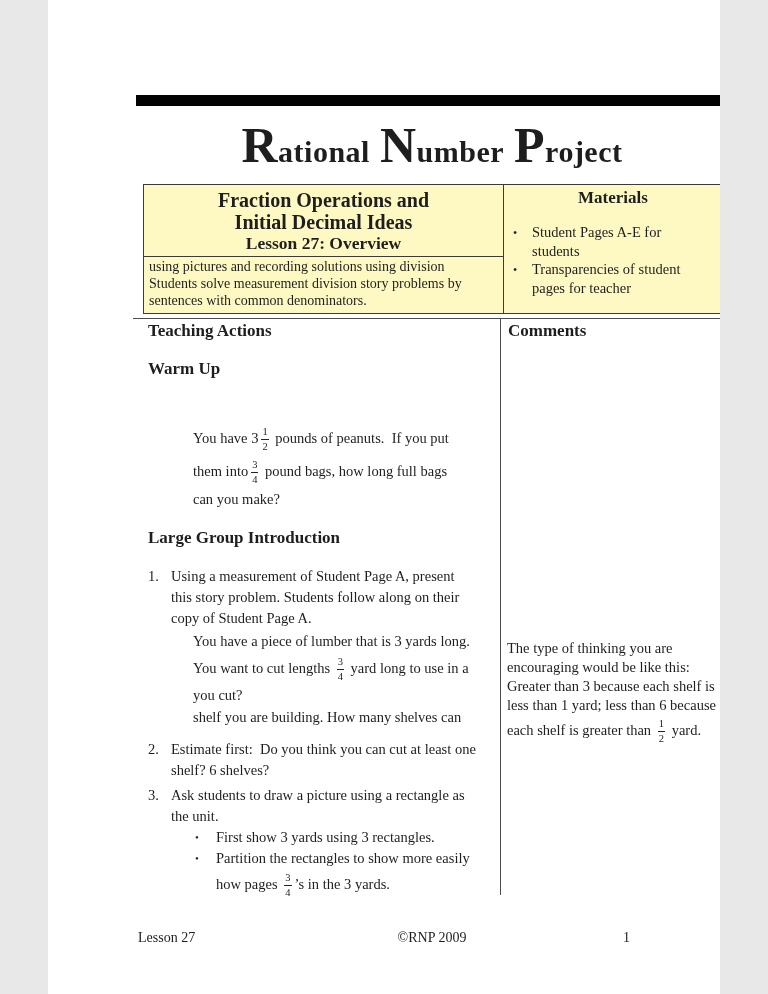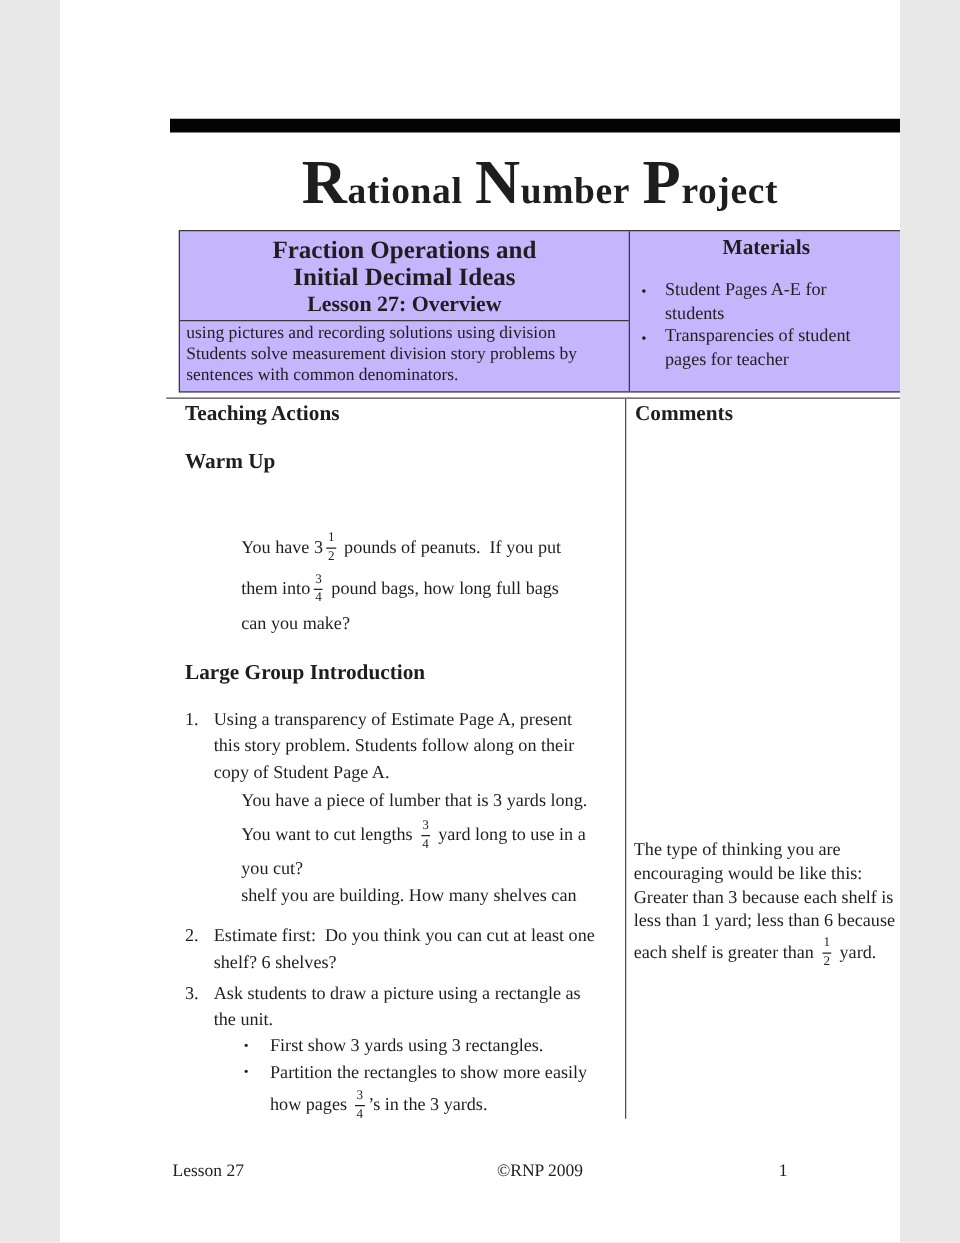--- a/index.html
+++ b/index.html
@@ -17,21 +17,21 @@
   .black-bar { left:88px; top:95px; width:592px; height:11px; background:#030303; }
 
   
   .main-title { left:0; top:116px; width:768px; text-align:center; font-weight:bold; letter-spacing:0.5px; }
   .title-initial { font-size:50px; }
   .title-rest { font-size:30px; }
   .title-word { margin-right:10px; }
   .title-word:last-child { margin-right:0; }
 
   
-  .header-table { left:95px; top:184px; width:580px; display:flex; border:1.5px solid #3b3b3b; background:#c4b5fd; }
+  .header-table { left:95px; top:184px; width:580px; display:flex; border:1.5px solid #3b3b3b; background:#fef9c3; }
   .ht-left { width:360px; border-right:1.5px solid #3b3b3b; }
   .ht-title { text-align:center; font-weight:bold; padding:4px 4px 3px; border-bottom:1.5px solid #3b3b3b; }
   .ht-title-l1, .ht-title-l2 { font-size:20px; line-height:22px; }
   .ht-title-l3 { font-size:17.5px; line-height:20px; }
   .ht-desc { font-size:14px; line-height:16.8px; padding:2px 5px 4px; }
   .ht-right { flex:1; padding-top:3px; }
   .materials-heading { text-align:center; font-weight:bold; font-size:17px; line-height:20px; }
   .materials-list { margin-top:15px; }
   .bullet-row { display:flex; padding-left:9px; font-size:14.5px; line-height:18.5px; }
   .bullet-marker { width:19px; font-size:12px; padding-top:1px; }
@@ -132,21 +132,21 @@
     <div class="line frac-line"><span>You have 3</span><span class="frac"><span class="fnum">1</span><span class="fden">2</span></span><span> pounds of peanuts.  If you put</span></div>
     <div class="line frac-line"><span>them into</span><span class="frac"><span class="fnum">3</span><span class="fden">4</span></span><span> pound bags, how long full bags</span></div>
     <div class="line plain-line">can you make?</div>
   </div>
 
   <div class="abs sec-heading" style="left:100px; top:528px;">Large Group Introduction</div>
 
   <div class="abs list-item" style="left:100px; top:566px;">
     <span class="li-num">1.</span>
     <div class="li-lines">
-      <div class="line">Using a transparency of Estimate Page A, present</div>
+      <div class="line">Using a measurement of Student Page A, present</div>
       <div class="line">this story problem. Students follow along on their</div>
       <div class="line">copy of Student Page A.</div>
     </div>
   </div>
 
   <div class="abs body-text" style="left:145px; top:630px;">
     <div class="line plain-line">You have a piece of lumber that is 3 yards long.</div>
     <div class="line frac-line" style="line-height:32px;"><span>You want to cut lengths </span><span class="frac"><span class="fnum">3</span><span class="fden">4</span></span><span> yard long to use in a</span></div>
     <div class="line plain-line">you cut?</div>
     <div class="line plain-line">shelf you are building. How many shelves can</div>
@@ -172,21 +172,21 @@
         </div>
         <div class="sb-row">
           <span class="sb-marker">•</span>
           <span class="line">Partition the rectangles to show more easily</span>
         </div>
         <div class="line sb-cont-indent sb-frac-line"><span>how pages </span><span class="frac"><span class="fnum">3</span><span class="fden">4</span></span><span>’s in the 3 yards.</span></div>
       </div>
     </div>
   </div>
 
-  <div class="abs comments-para" style="left:459px; top:639px;margin-top:32px;">
+  <div class="abs comments-para" style="left:459px; top:639px;">
     <div class="line cm-line">The type of thinking you are</div>
     <div class="line cm-line">encouraging would be like this:</div>
     <div class="line cm-line">Greater than 3 because each shelf is</div>
     <div class="line cm-line">less than 1 yard; less than 6 because</div>
     <div class="line cm-frac-line"><span>each shelf is greater than </span><span class="frac"><span class="fnum">1</span><span class="fden">2</span></span><span> yard.</span></div>
   </div>
 
   <div class="abs footer-left">Lesson 27</div>
   <div class="abs footer-center">©RNP 2009</div>
   <div class="abs footer-right">1</div>

